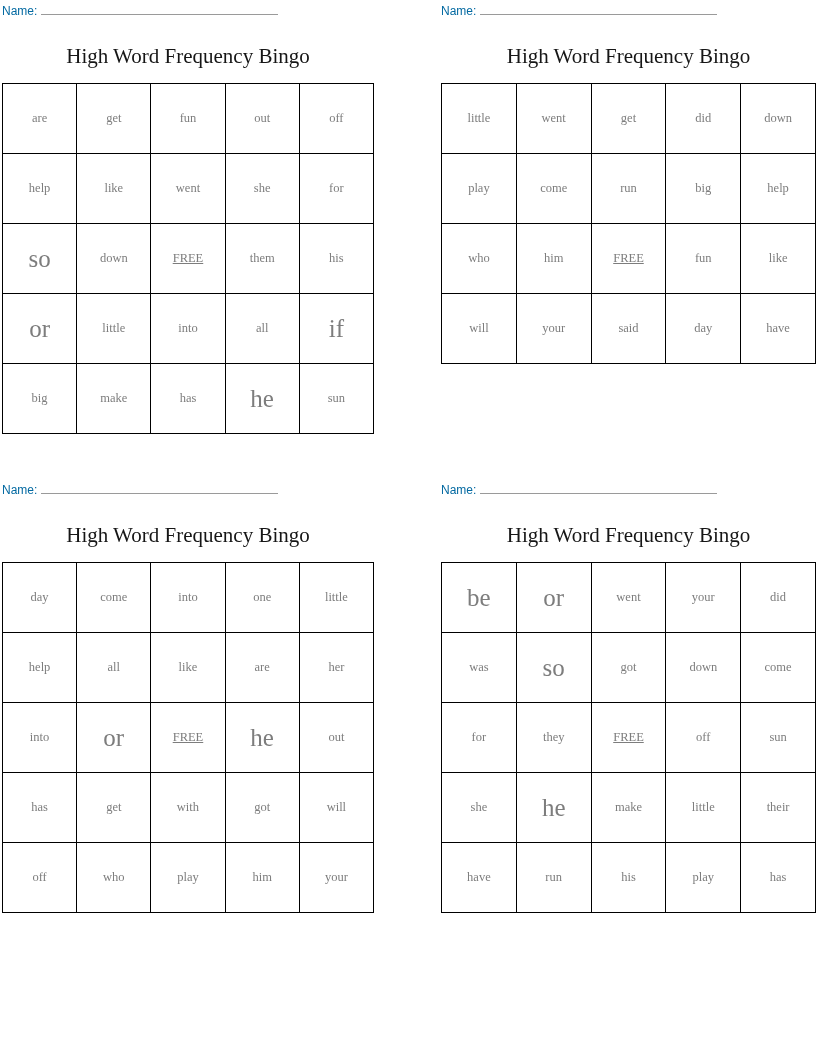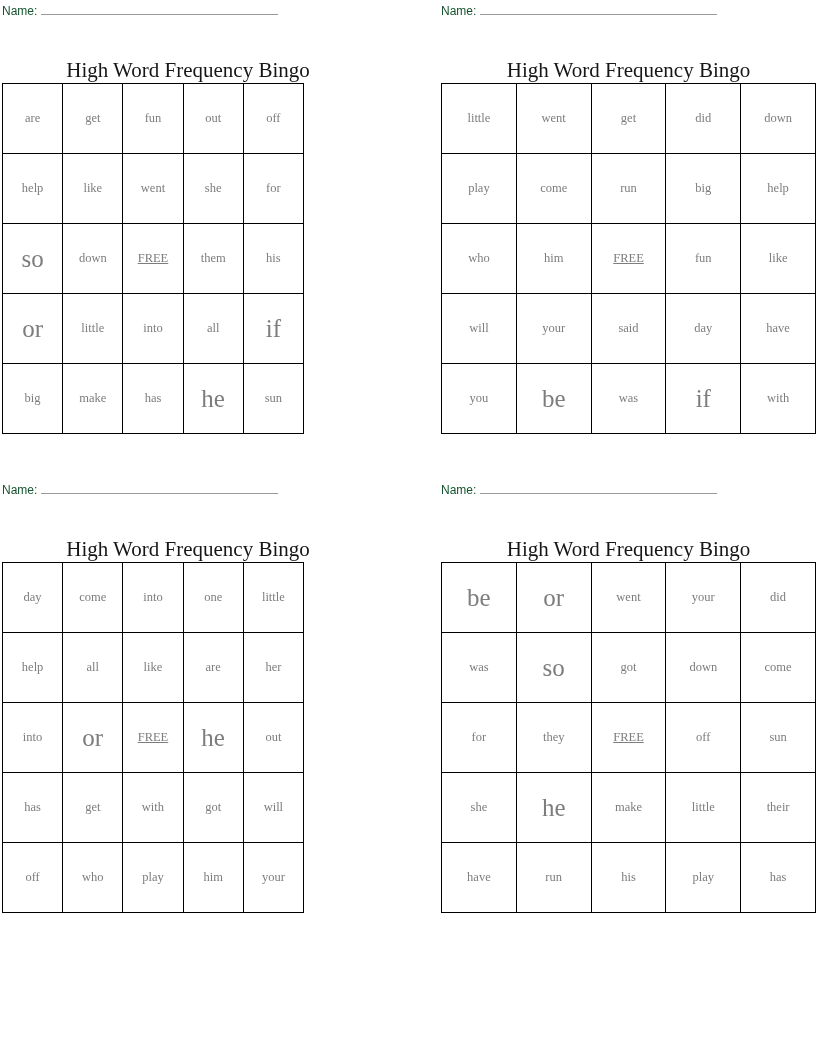--- a/index.html
+++ b/index.html
@@ -18,51 +18,51 @@
   .card.tl { left: 2px;   top: 4px;   width: 372px; }
   .card.tr { left: 441px; top: 4px;   width: 375px; }
   .card.bl { left: 2px;   top: 483px; width: 372px; }
   .card.br { left: 441px; top: 483px; width: 375px; }
 
   .name-row {
     position: absolute;
     top: 0; left: 0;
     height: 16px;
     font-size: 12px;
-    color: #14532d;
+    color: #0369a1;
     white-space: nowrap;
   }
   .name-underline {
     display: inline-block;
     width: 237px;
     height: 11px;
     margin-left: 4px;
     border-bottom: 1px solid #9a9a9a;
     vertical-align: baseline;
   }
 
   .card-title {
     position: absolute;
     top: 40px; left: 0; right: 0;
     text-align: center;
     font-family: "Liberation Serif", serif;
     font-size: 21px;
     font-weight: normal;
     color: #161616;
-    margin: 14px;
+    margin: 0;
     white-space: nowrap;
   }
 
   table.bingo-grid {
     position: absolute;
     top: 79px; left: 0;
     border-collapse: collapse;
     table-layout: fixed;
   }
-  .card.tl table.bingo-grid, .card.bl table.bingo-grid { width: 302px; }
+  .card.tl table.bingo-grid, .card.bl table.bingo-grid { width: 372px; }
   .card.tr table.bingo-grid, .card.br table.bingo-grid { width: 375px; }
 
   table.bingo-grid td {
     border: 1.5px solid #000000;
     height: 70px;
     padding: 0;
     text-align: center;
     vertical-align: middle;
     font-family: "Liberation Serif", serif;
     font-size: 12.5px;
@@ -147,27 +147,20 @@
             <td>fun</td>
             <td>like</td>
           </tr>
           <tr>
             <td>will</td>
             <td>your</td>
             <td>said</td>
             <td>day</td>
             <td>have</td>
           </tr>
-          <tr>
-            <td>you</td>
-            <td class="large">be</td>
-            <td>was</td>
-            <td class="large">if</td>
-            <td>with</td>
-          </tr>
         </tbody>
       </table>
   </div>
 
   <div class="card bl">
     <div class="name-row"><span>Name:</span><span class="name-underline"></span></div>
     <h2 class="card-title">High Word Frequency Bingo</h2>
     <table class="bingo-grid">
         <tbody>
           <tr>

